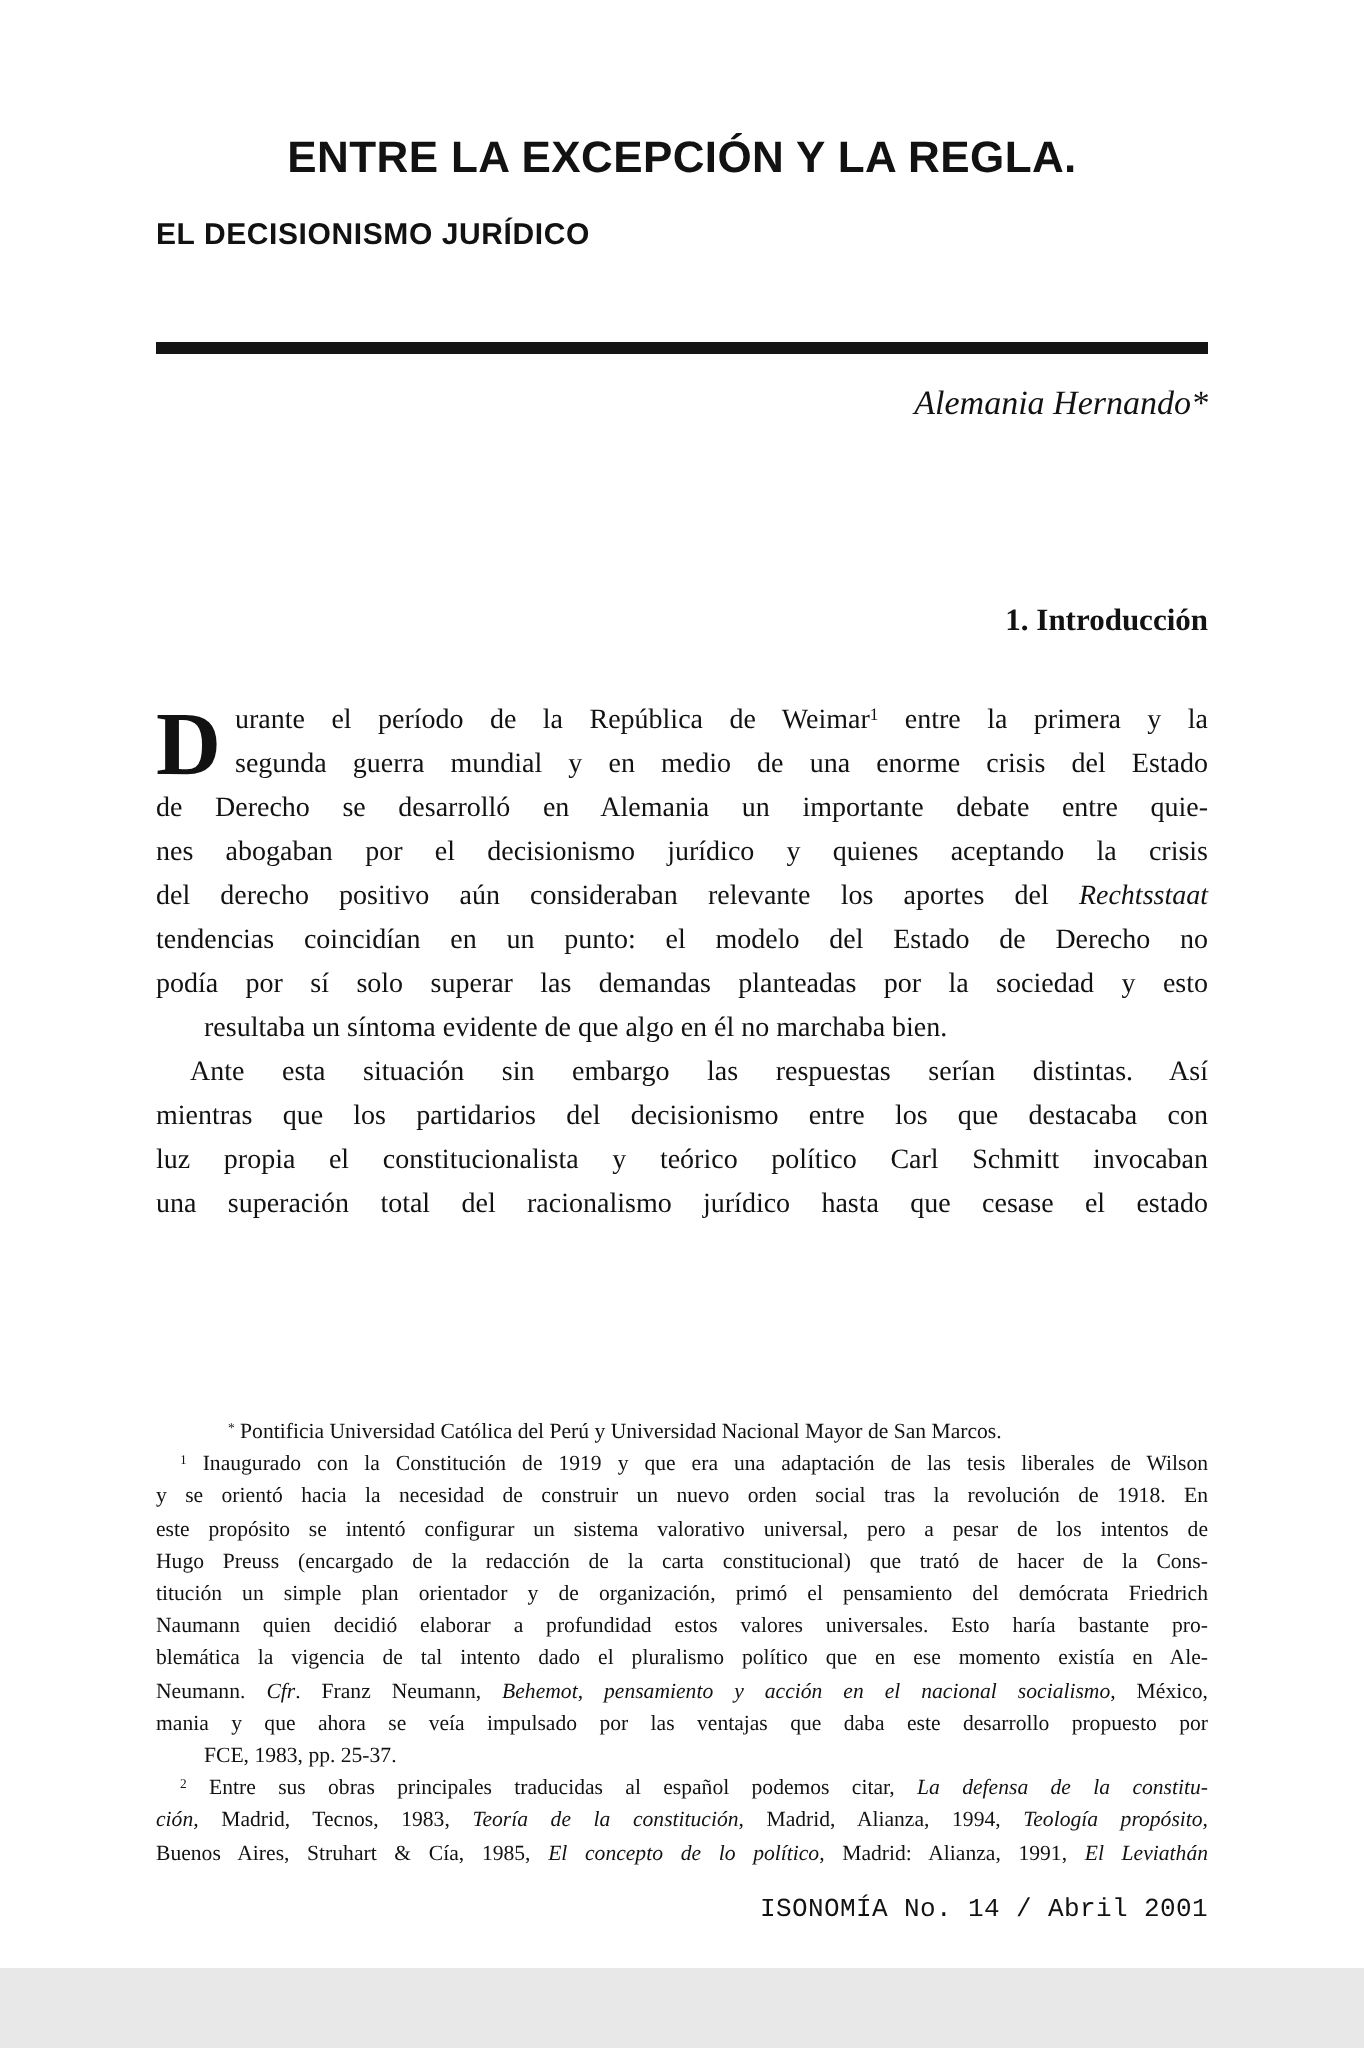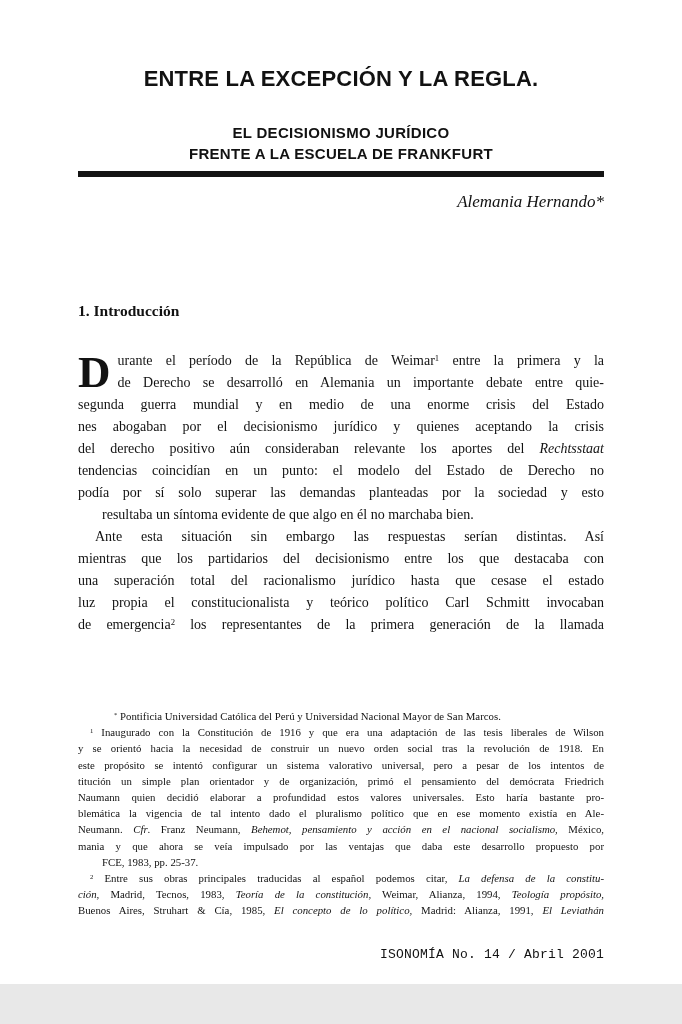--- a/index.html
+++ b/index.html
@@ -13,33 +13,33 @@
     font-family:"Liberation Serif", serif;
   }
   .abs{position:absolute;left:78px;width:526px;}
   .title{
     top:64px;text-align:center;
     font-family:"Liberation Sans", sans-serif;
     font-weight:bold;font-size:22px;line-height:30px;
     letter-spacing:0.2px;
   }
   .subtitle{
-    top:122px;text-align:center;
+    top:107px;text-align:left;
     font-family:"Liberation Sans", sans-serif;
     font-weight:bold;font-size:15px;line-height:21px;
     letter-spacing:0.3px;
   }
   .rule{top:171px;height:6px;background:#141414;}
   .author{
     top:191px;text-align:right;
     font-style:italic;font-size:17px;line-height:22px;
   }
   .heading{
     top:300px;
-    font-weight:bold;font-size:15.5px;line-height:22px;
+    font-weight:bold;font-size:15.5px;line-height:22px;text-align:right;
   }
   .body-text{
     top:350px;
     font-size:14px;line-height:22px;
   }
   .footnotes{
     top:708px;
     font-size:10.8px;line-height:16.2px;
   }
   .footer{
@@ -73,67 +73,66 @@
 </style>
 </head>
 <body>
 
 <div class="page">
 
   <div class="abs title">ENTRE LA EXCEPCIÓN Y LA REGLA.</div>
 
   <div class="abs subtitle">
     <div>EL DECISIONISMO JURÍDICO</div>
-    <div>FRENTE A LA ESCUELA DE FRANKFURT</div>
   </div>
 
   <div class="abs rule"></div>
 
   <div class="abs author">Alemania Hernando*</div>
 
   <div class="abs heading">1. Introducción</div>
 
   <div class="abs body-text" id="bodyText">
       <div>
         <span class="dropcap">D</span>
         <div class="line"><span>urante el período de la República de Weimar</span><sup>1</sup><span> entre la primera y la</span></div>
+        <div class="line"><span>segunda guerra mundial y en medio de una enorme crisis del Estado</span></div>
         <div class="line"><span>de Derecho se desarrolló en Alemania un importante debate entre quie-</span></div>
-        <div class="line"><span>segunda guerra mundial y en medio de una enorme crisis del Estado</span></div>
         <div class="line"><span>nes abogaban por el decisionismo jurídico y quienes aceptando la crisis</span></div>
         <div class="line"><span>del derecho positivo aún consideraban relevante los aportes del </span><span class="it">Rechtsstaat</span></div>
         <div class="line"><span>tendencias coincidían en un punto: el modelo del Estado de Derecho no</span></div>
         <div class="line"><span>podía por sí solo superar las demandas planteadas por la sociedad y esto</span></div>
         <div class="line end"><span>resultaba un síntoma evidente de que algo en él no marchaba bien.</span></div>
       </div>
       <div>
         <div class="line ind"><span>Ante esta situación sin embargo las respuestas serían distintas. Así</span></div>
         <div class="line"><span>mientras que los partidarios del decisionismo entre los que destacaba con</span></div>
+        <div class="line"><span>luz propia el constitucionalista y teórico político Carl Schmitt invocaban</span></div>
         <div class="line"><span>una superación total del racionalismo jurídico hasta que cesase el estado</span></div>
-        <div class="line"><span>luz propia el constitucionalista y teórico político Carl Schmitt invocaban</span></div>
-        <div class="line"><span>de emergencia</span><sup>2</sup><span> los representantes de la primera generación de la llamada</span></div>
       </div>
     </div>
 
   <div class="abs footnotes" id="footnotesBlock">
       <div>
         <div class="line end ind"><sup>*</sup><span> Pontificia Universidad Católica del Perú y Universidad Nacional Mayor de San Marcos.</span></div>
       </div>
       <div>
-        <div class="line ind"><sup>1</sup><span> Inaugurado con la Constitución de 1916 y que era una adaptación de las tesis liberales de Wilson</span></div>
+        <div class="line ind"><sup>1</sup><span> Inaugurado con la Constitución de 1919 y que era una adaptación de las tesis liberales de Wilson</span></div>
         <div class="line"><span>y se orientó hacia la necesidad de construir un nuevo orden social tras la revolución de 1918. En</span></div>
         <div class="line"><span>este propósito se intentó configurar un sistema valorativo universal, pero a pesar de los intentos de</span></div>
+        <div class="line"><span>Hugo Preuss (encargado de la redacción de la carta constitucional) que trató de hacer de la Cons-</span></div>
         <div class="line"><span>titución un simple plan orientador y de organización, primó el pensamiento del demócrata Friedrich</span></div>
         <div class="line"><span>Naumann quien decidió elaborar a profundidad estos valores universales. Esto haría bastante pro-</span></div>
         <div class="line"><span>blemática la vigencia de tal intento dado el pluralismo político que en ese momento existía en Ale-</span></div>
         <div class="line"><span>Neumann. </span><span class="it">Cfr</span><span>. Franz Neumann, </span><span class="it">Behemot, pensamiento y acción en el nacional socialismo,</span><span> México,</span></div>
         <div class="line"><span>mania y que ahora se veía impulsado por las ventajas que daba este desarrollo propuesto por</span></div>
         <div class="line end"><span>FCE, 1983, pp. 25-37.</span></div>
       </div>
       <div>
         <div class="line ind"><sup>2</sup><span> Entre sus obras principales traducidas al español podemos citar, </span><span class="it">La defensa de la constitu-</span></div>
-        <div class="line"><span class="it">ción,</span><span> Madrid, Tecnos, 1983, </span><span class="it">Teoría de la constitución,</span><span> Weimar, Alianza, 1994, </span><span class="it">Teología propósito,</span></div>
+        <div class="line"><span class="it">ción,</span><span> Madrid, Tecnos, 1983, </span><span class="it">Teoría de la constitución,</span><span> Madrid, Alianza, 1994, </span><span class="it">Teología propósito,</span></div>
         <div class="line"><span>Buenos Aires, Struhart &amp; Cía, 1985, </span><span class="it">El concepto de lo político,</span><span> Madrid: Alianza, 1991, </span><span class="it">El Leviathán</span></div>
       </div>
     </div>
 
   <div class="abs footer">ISONOMÍA No. 14 / Abril 2001</div>
 
 </div>
 
 </body></html>

